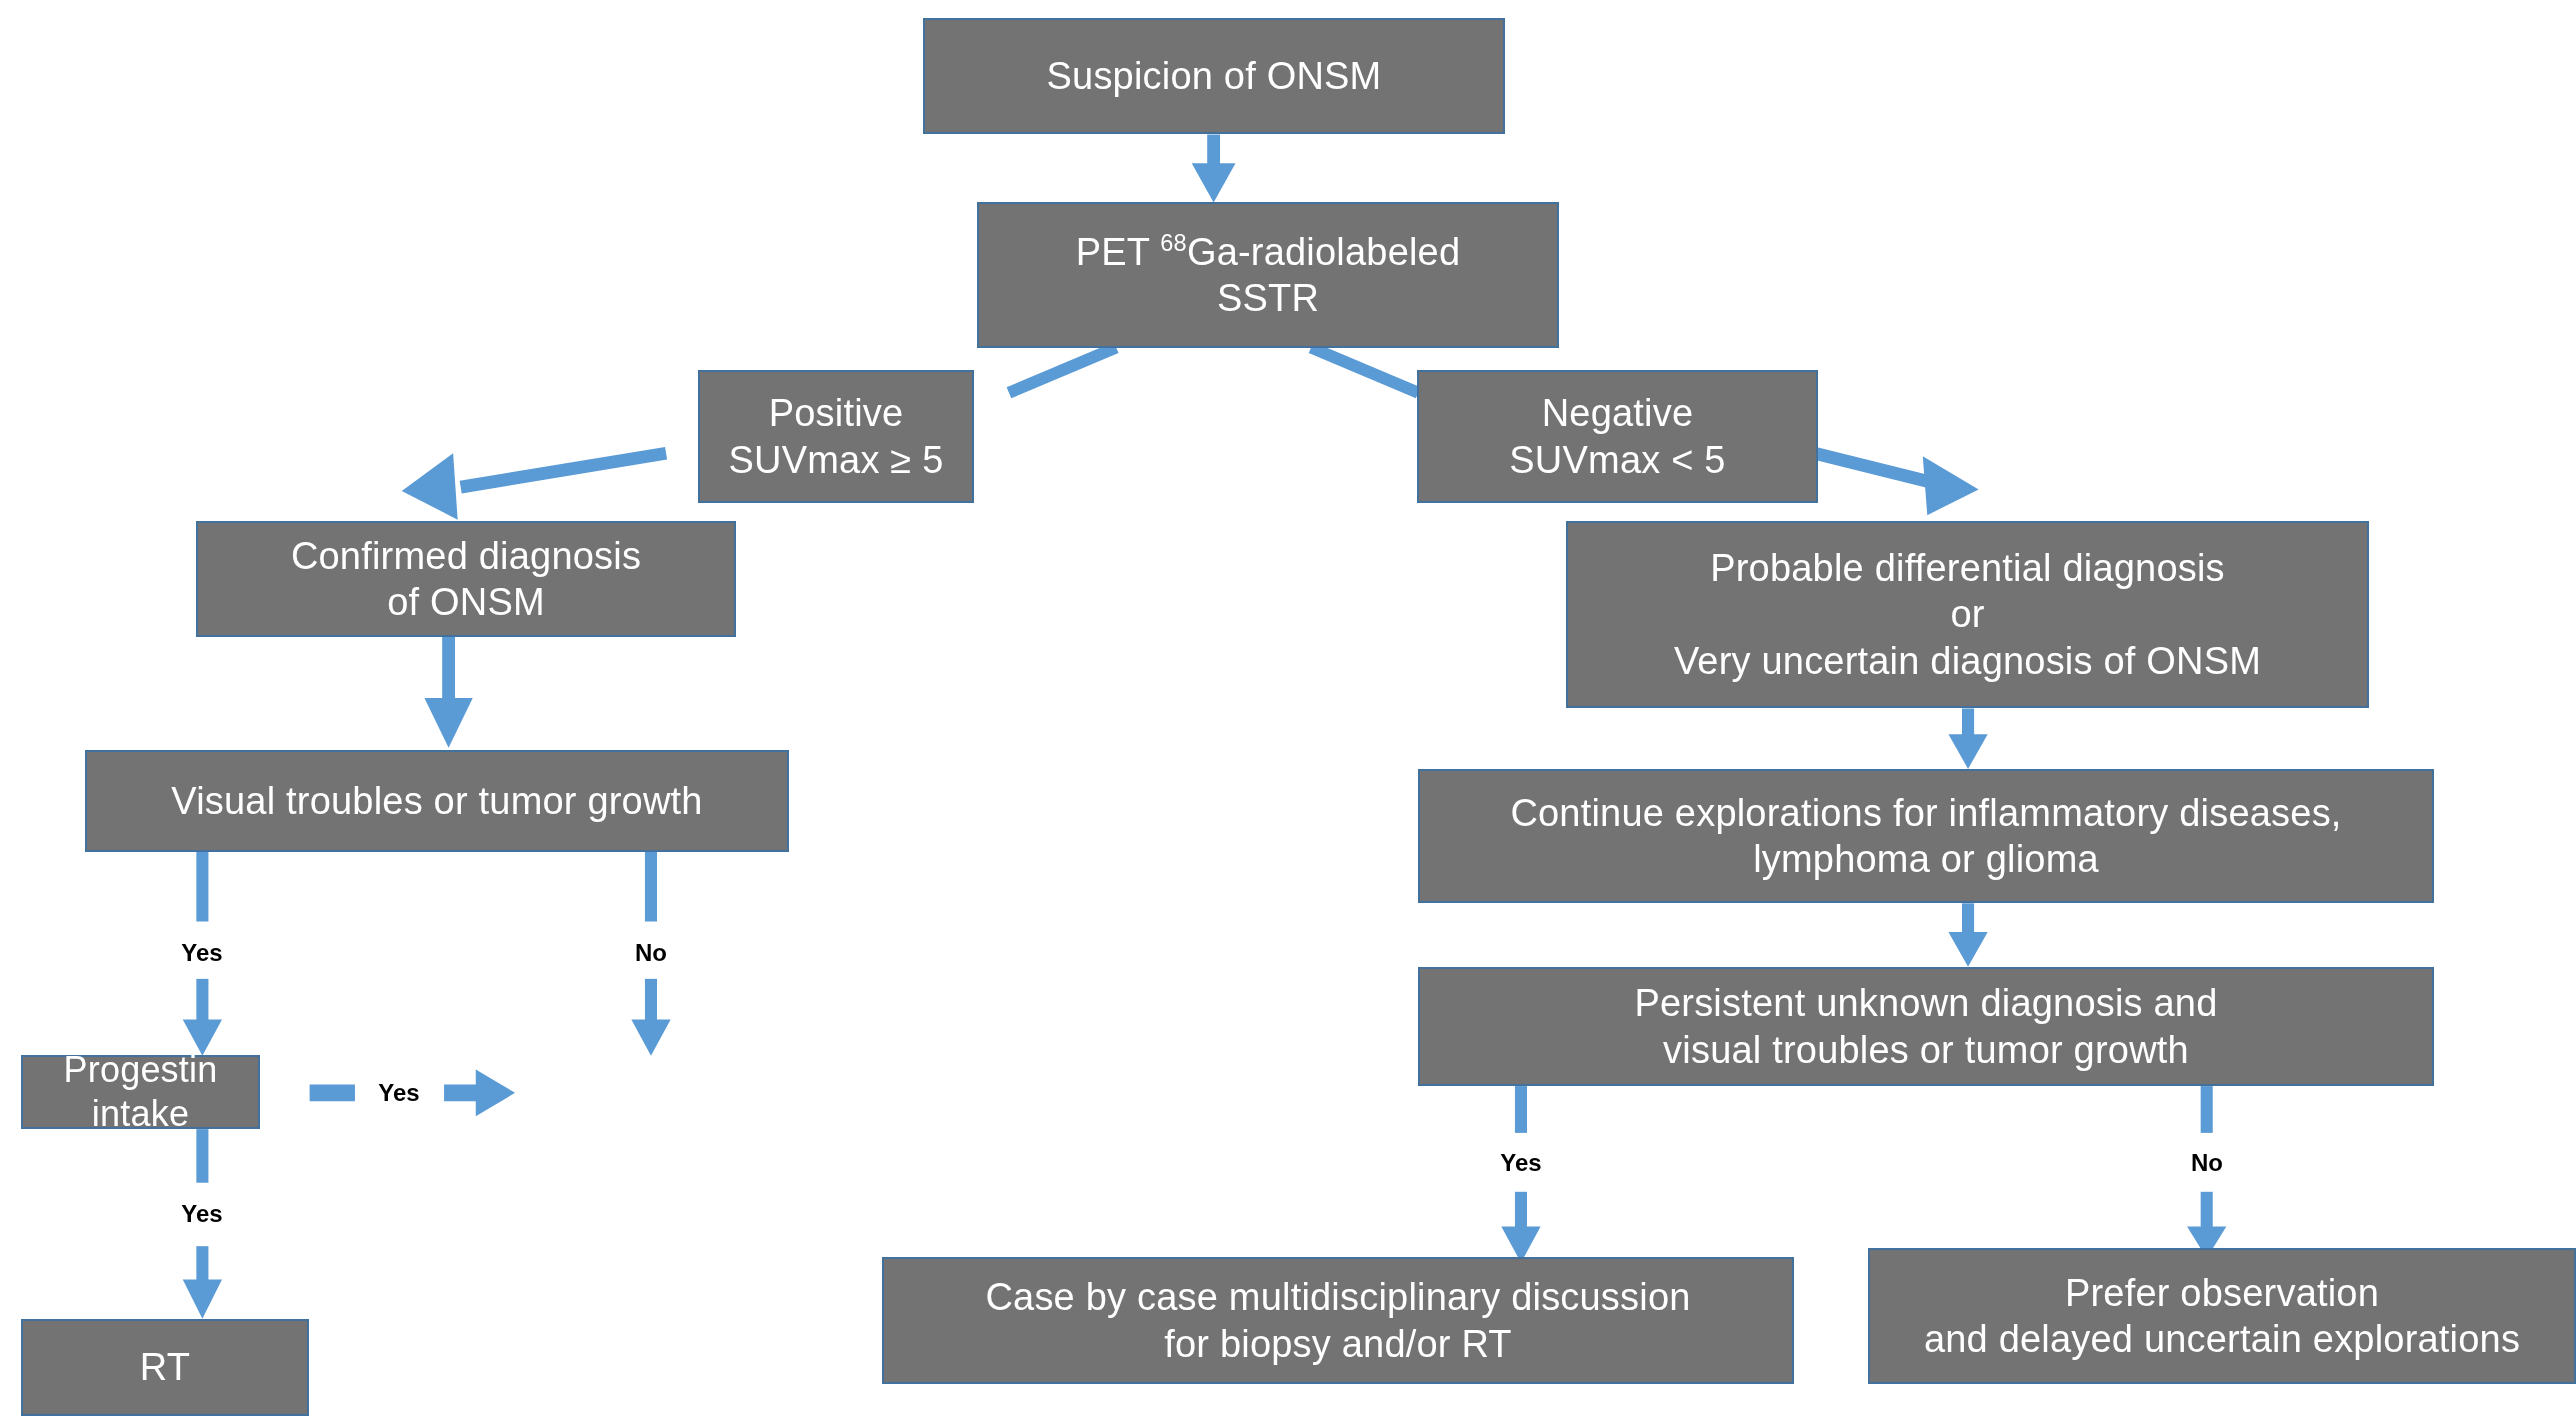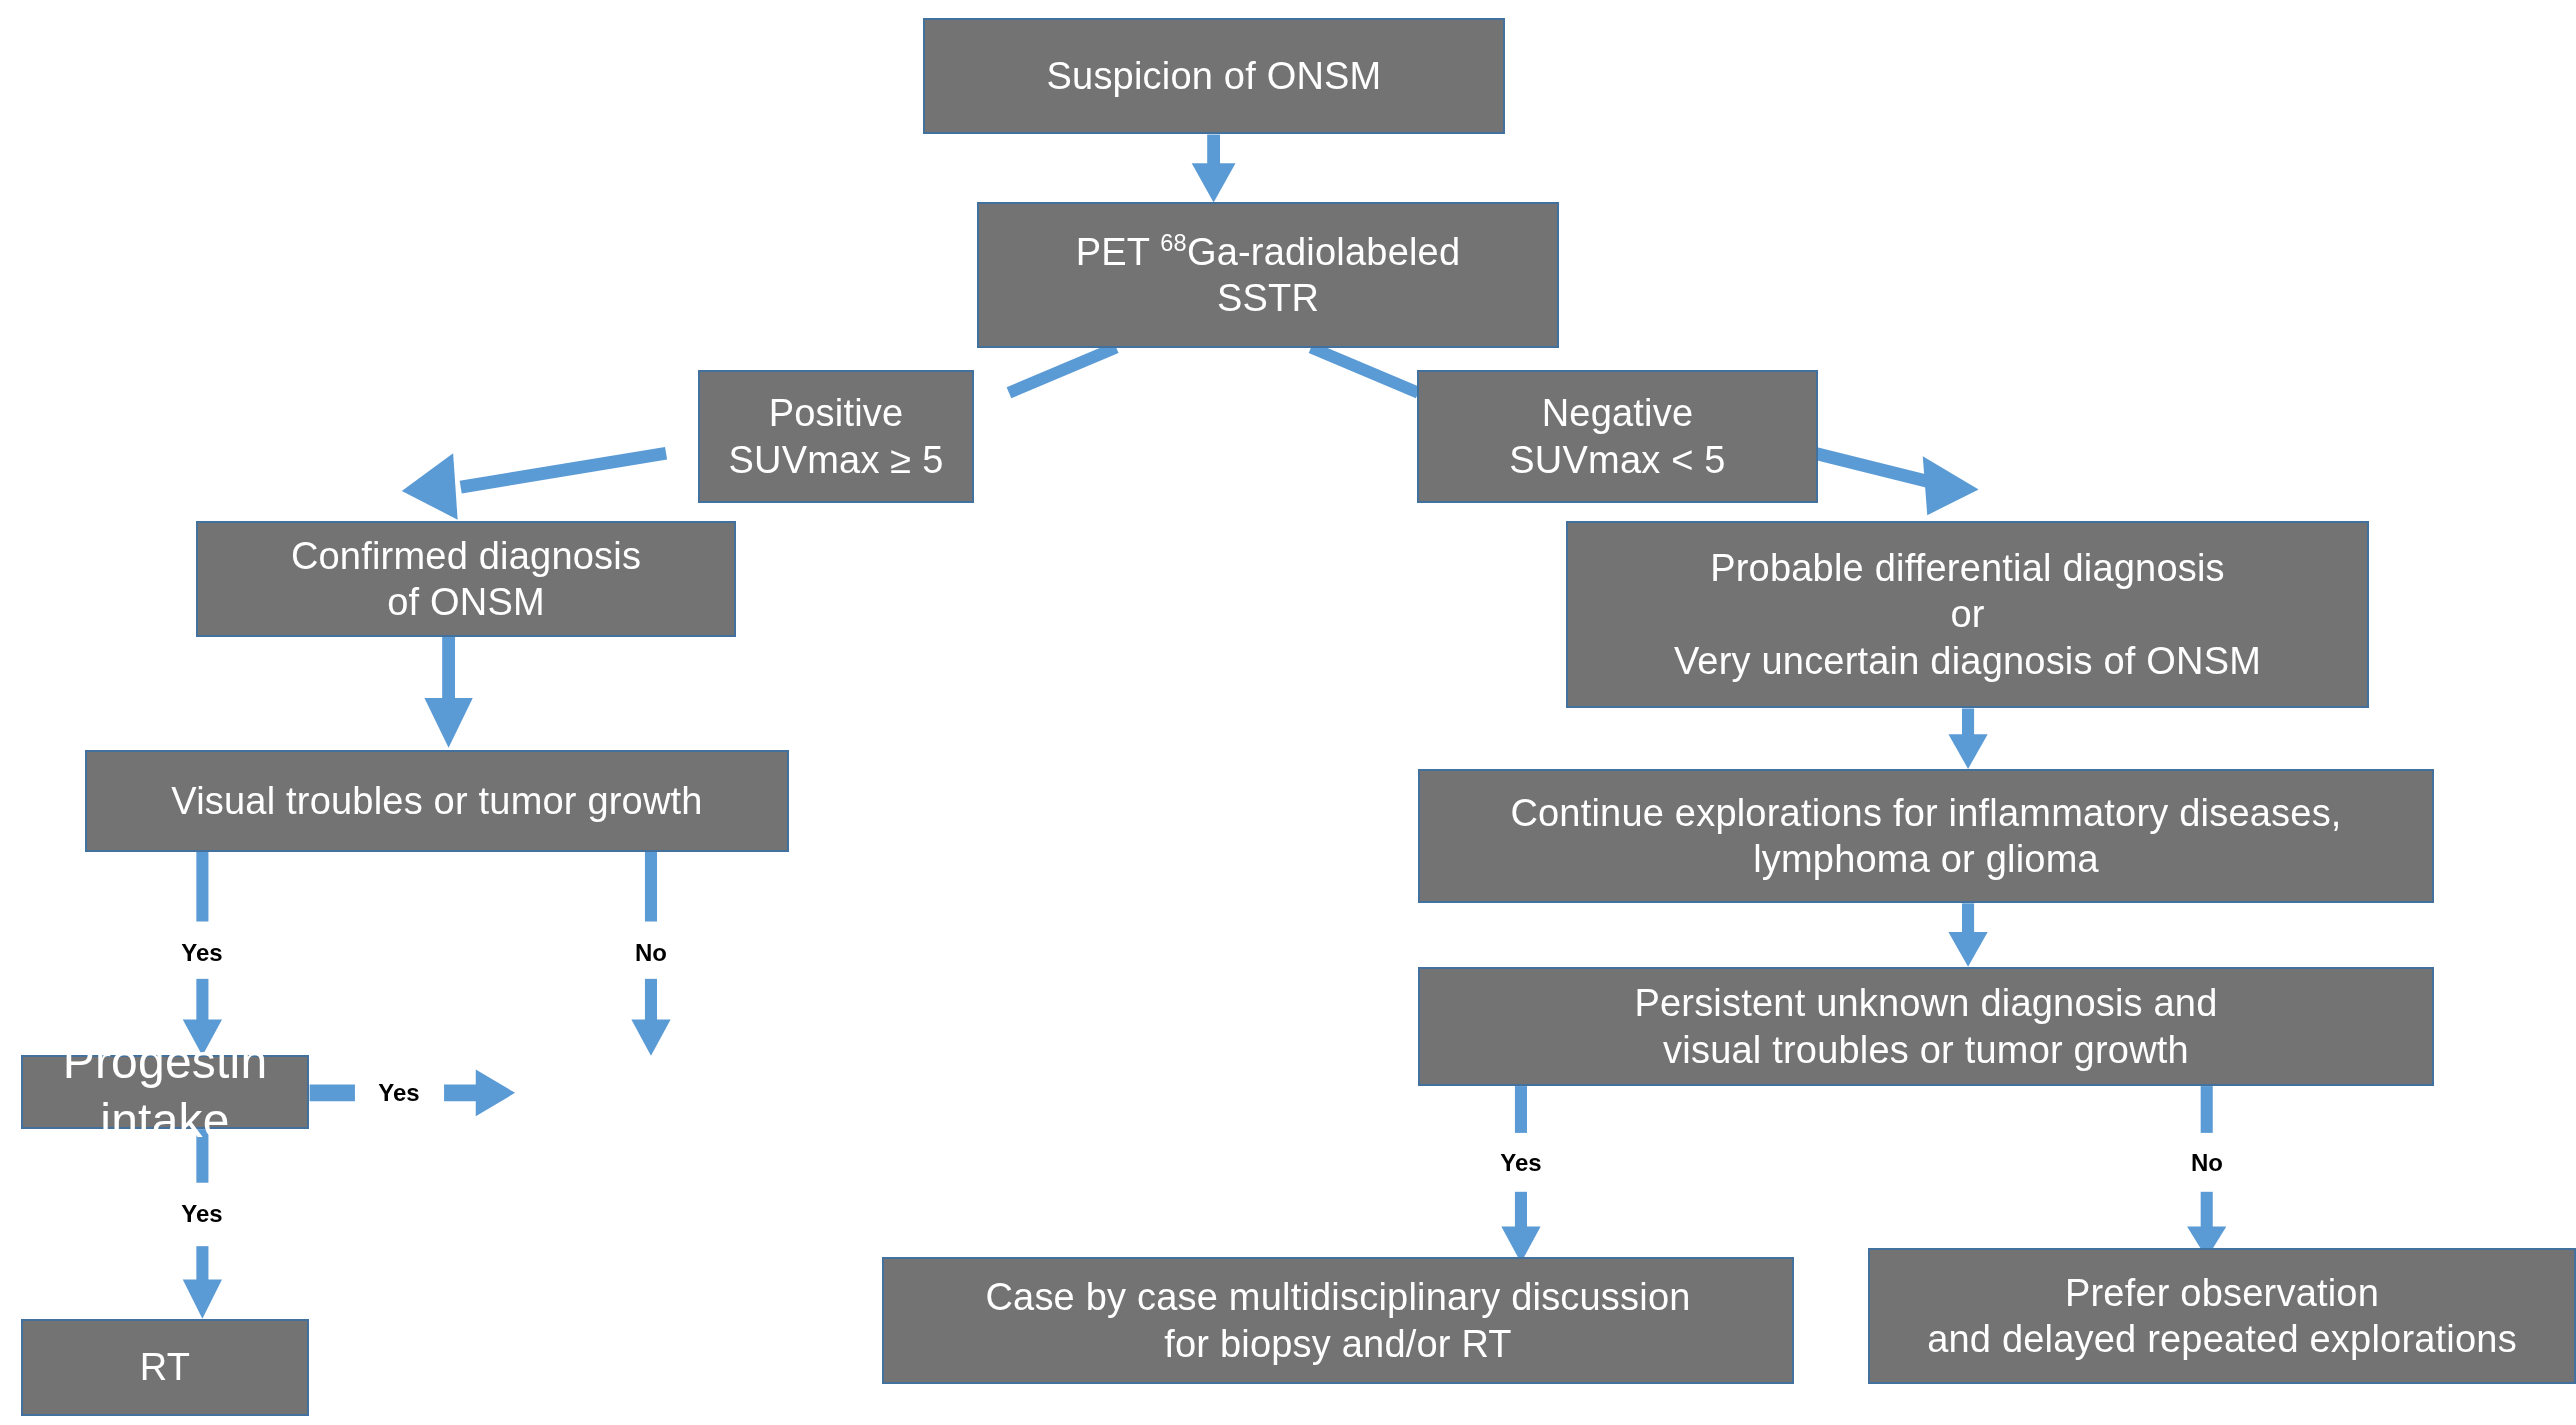--- a/index.html
+++ b/index.html
@@ -174,21 +174,21 @@
 
   <div class="node" style="left:85px; top:750px; width:704px; height:102px;">
     <span>Visual troubles or tumor growth</span>
   </div>
 
   <div class="node" style="left:1418px; top:769px; width:1016px; height:134px;">
     <span>Continue explorations for inflammatory diseases,
 lymphoma or glioma</span>
   </div>
 
-  <div class="node" style="left:21px; top:1055px; width:288px; height:74px; font-size:48px;">
+  <div class="node" style="left:21px; top:1055px; width:239px; height:74px; font-size:36px;">
     <span>Progestin
 intake</span>
   </div>
 
 
   <div class="node" style="left:1418px; top:967px; width:1016px; height:119px;">
     <span>Persistent unknown diagnosis and
 visual troubles or tumor growth</span>
   </div>
 
@@ -196,21 +196,21 @@
     <span>RT</span>
   </div>
 
   <div class="node" style="left:882px; top:1257px; width:912px; height:127px;">
     <span>Case by case multidisciplinary discussion
 for biopsy and/or RT</span>
   </div>
 
   <div class="node" style="left:1868px; top:1248px; width:708px; height:136px;">
     <span>Prefer observation
-and delayed repeated explorations</span>
+and delayed uncertain explorations</span>
   </div>
 
   <div class="edge-label" style="left:202px; top:953px;">Yes</div>
 
   <div class="edge-label" style="left:651px; top:953px;">No</div>
 
   <div class="edge-label" style="left:399px; top:1093px;">Yes</div>
 
   <div class="edge-label" style="left:202px; top:1214px;">Yes</div>
 

